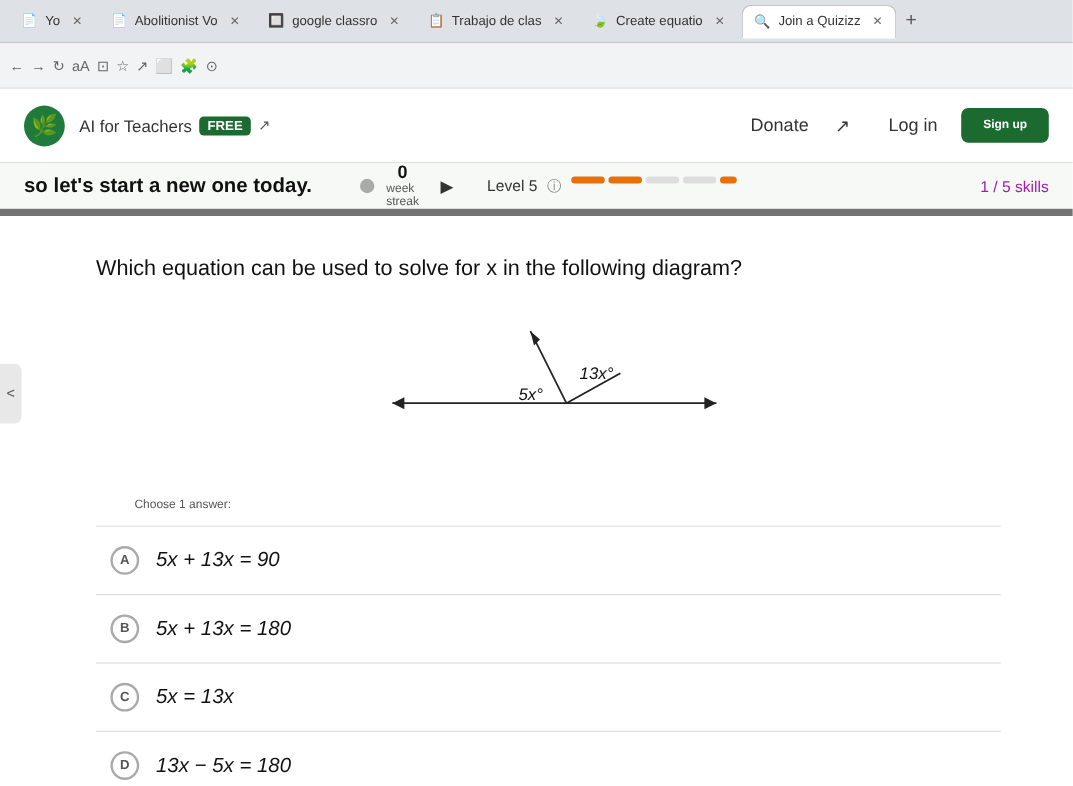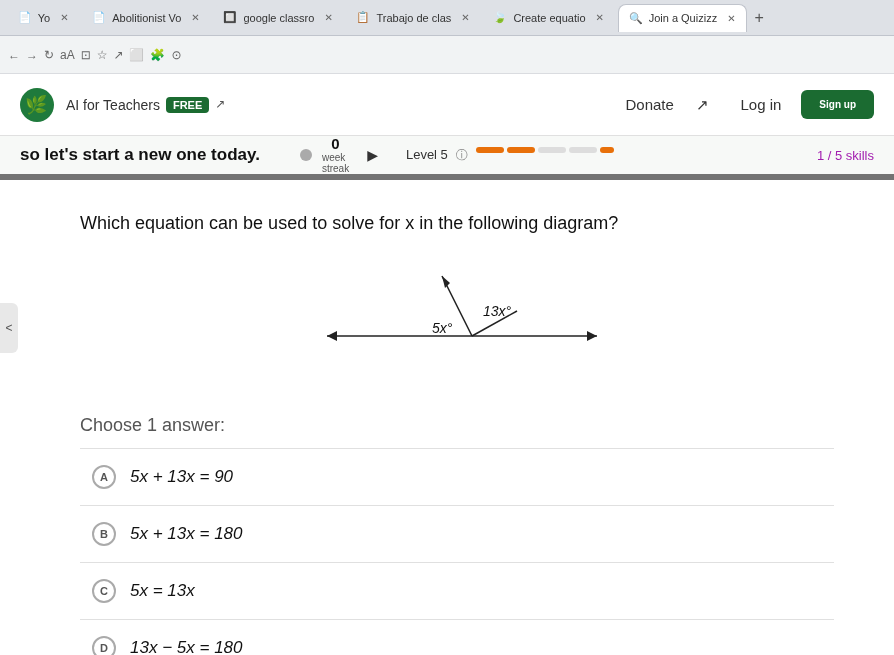--- a/index.html
+++ b/index.html
@@ -254,23 +254,24 @@
       color: #111;
       margin-bottom: 24px;
       line-height: 1.5;
     }
     .diagram-area {
       display: flex;
       justify-content: center;
       margin-bottom: 24px;
     }
     .choose-label {
-      font-size: 18px;
+      font-size: 10px;
       color: #555;
       margin-bottom: 12px;
+      margin-left: 32px;
     }
     .answer-options {
       display: flex;
       flex-direction: column;
       gap: 0;
     }
     .answer-option {
       display: flex;
       align-items: center;
       gap: 14px;

